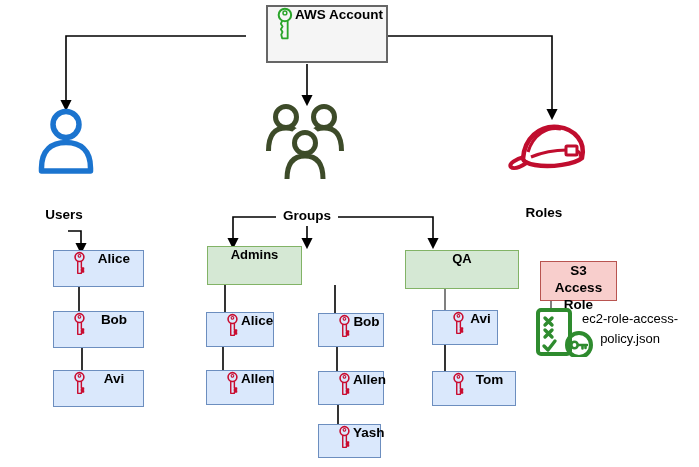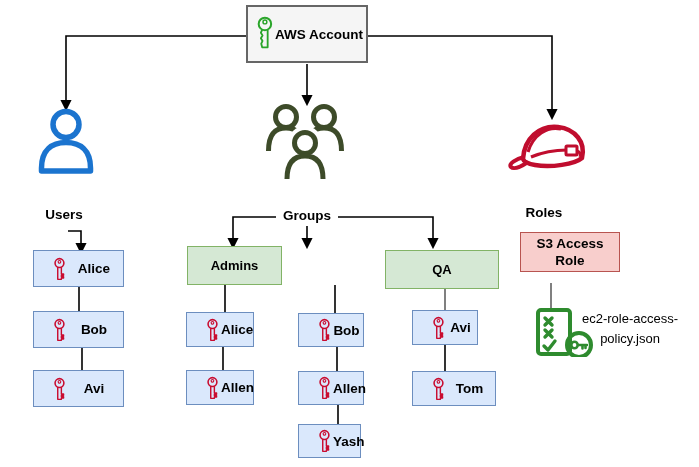--- a/index.html
+++ b/index.html
@@ -6,22 +6,22 @@
   .canvas {
     position:relative; width:699px; height:467px;
     background:var(--canvas-bg,#fff);
     font-family:"Liberation Sans", sans-serif;
     color:var(--text,#000);
     overflow:hidden;
   }
   .abs { position:absolute; }
   .node {
     position:absolute; box-sizing:border-box;
-    display:flex; align-items:center; justify-content:center;
-    text-align:center; font-weight:bold; color:var(--text,#000);
+    display:flex; justify-content:center;
+    text-align:center; font-weight:bold; color:var(--text,#000);margin-left:20px;
   }
   .account-node { background:var(--account-fill); border:2px solid var(--account-border); font-size:13.5px; padding-left:2px; }
   .group-node   { background:var(--group-box-fill); border:1.5px solid var(--group-box-border); font-size:13px; }
   .member-node  { background:var(--user-box-fill); border:1.5px solid var(--user-box-border); font-size:13.5px; justify-content:flex-start; padding-left:19px; }
   .member-node .name { flex:1; text-align:center; padding-right:3px; }
   .role-node    { background:var(--role-box-fill); border:1.5px solid var(--role-box-border); font-size:13.5px; line-height:17px; padding:0 4px; }
   .section-label { position:absolute; text-align:center; font-weight:bold; font-size:13.5px; }
   .policy-label  { position:absolute; font-size:13px; line-height:20px; text-align:center; font-weight:normal; }
 
   svg { display:block; }
@@ -177,21 +177,21 @@
       </svg>
     <span class="name">Avi</span>
   </div>
   <div class="node member-node" style="left:412px;top:371px;width:84px;height:35px">
     <svg class="keyicon" viewBox="0 0 19 29">
         <use href="#key-red-shape"></use>
       </svg>
     <span class="name">Tom</span>
   </div>
 
-  <div class="node role-node" style="left:520px;top:232px;width:100px;height:40px">
+  <div class="node role-node" style="left:520px;top:261px;width:77px;height:40px">
     <span>S3 Access Role</span>
   </div>
 
   <svg class="abs" style="left:535px;top:307px" viewBox="0 0 60 50" width="60" height="50">
     <rect class="ic-policy" stroke-width="4" x="3" y="3" width="32" height="44" rx="3"></rect>
     <path class="ic-policy" stroke-width="3.4" stroke-linecap="round" d="M10,11 L17,18 M17,11 L10,18"></path>
     <path class="ic-policy" stroke-width="3.4" stroke-linecap="round" d="M10,23 L17,30 M17,23 L10,30"></path>
     <path class="ic-policy" stroke-width="3.4" stroke-linecap="round" stroke-linejoin="round" d="M9,39 L13,43 L20,34"></path>
     <circle class="ic-policy" stroke-width="4" cx="44" cy="38" r="12" fill="#fff"></circle>
     <circle class="ic-policy" stroke-width="2.6" cx="39.5" cy="38" r="3.2"></circle>

